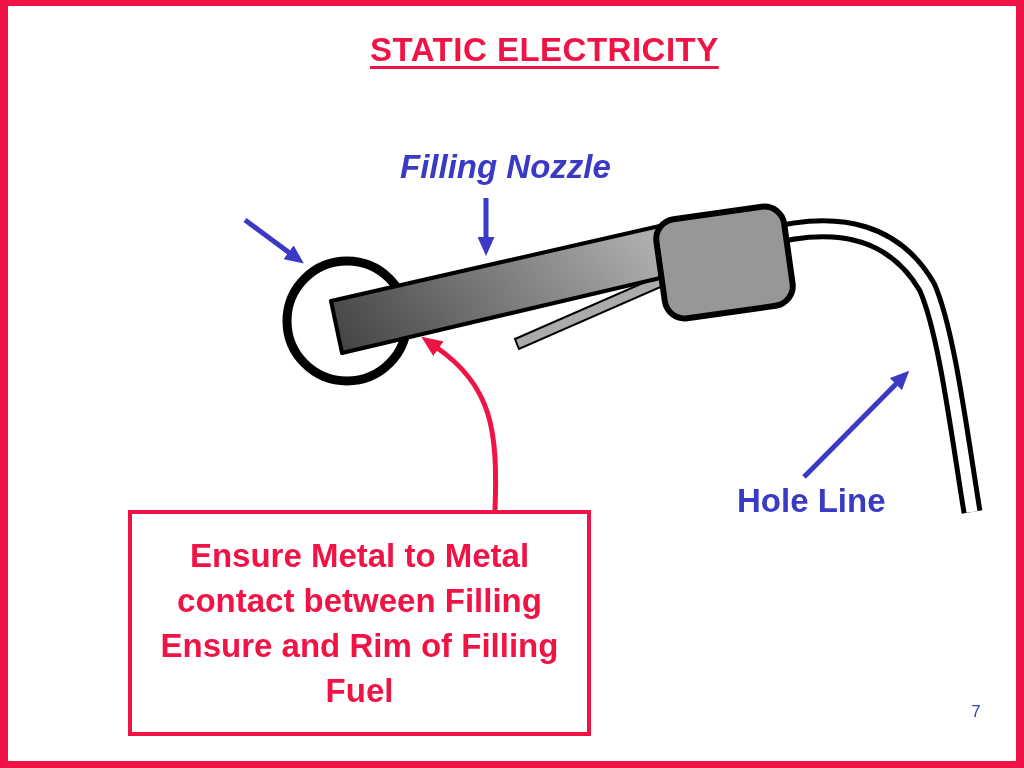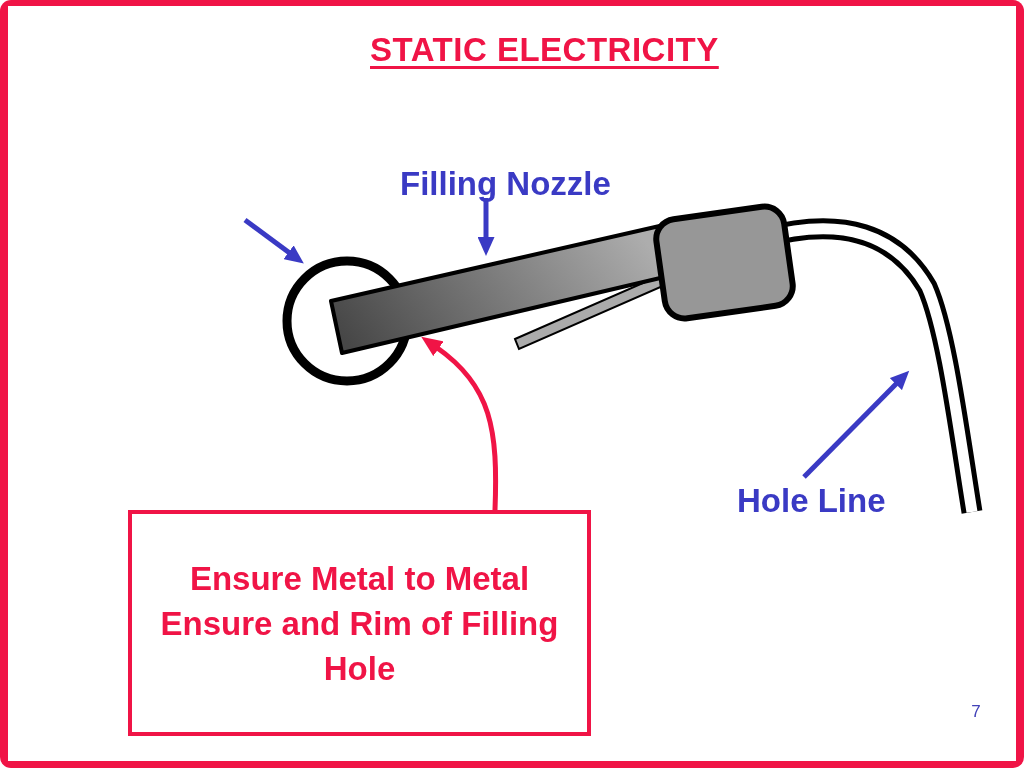--- a/index.html
+++ b/index.html
@@ -11,41 +11,40 @@
     --spout-dark:#474747;
     --spout-light:#ADADAD;
     --ink:#000000;
     --paper:#FFFFFF;
   }
   html,body{margin:0;padding:0;}
   .stage{
     position:relative;width:1024px;height:768px;overflow:hidden;
     background:var(--accent-red);
     font-family:"Liberation Sans", sans-serif;
-    border-radius:11px;
   }
   .slide{
     position:absolute;left:8px;top:6px;right:8px;bottom:7px;
     background:var(--paper);
   }
   .diagram{position:absolute;left:0;top:0;width:1024px;height:768px;}
 
   .title{
     position:absolute;left:370px;top:32px;margin:0;
     font-size:33px;font-weight:bold;line-height:1.1;letter-spacing:0.5px;
     color:var(--accent-red);
     text-decoration:underline;text-decoration-thickness:3px;text-underline-offset:5px;
     white-space:nowrap;
   }
   .label{
     position:absolute;font-size:33px;font-weight:bold;line-height:1.05;
     color:var(--label-blue);white-space:nowrap;
   }
   .lbl-hole{left:139px;top:181px;}
-  .lbl-nozzle{left:400px;top:167px;}
+  .lbl-nozzle{left:400px;top:150px;font-style:italic;}
   .lbl-fuel{left:737px;top:484px;}
 
   .callout{
     position:absolute;left:128px;top:510px;width:463px;height:226px;
     box-sizing:border-box;border:4px solid var(--accent-red);background:var(--paper);
     display:flex;flex-direction:column;justify-content:center;align-items:center;
   }
   .callout-line{
     font-size:33px;font-weight:bold;line-height:45px;
     color:var(--accent-red);white-space:nowrap;
@@ -107,18 +106,19 @@
     <path class="red-arrow" d="M495 510 C498 430 492 386 436 347" marker-end="url(#headRed)"></path>
   </svg>
 
   <h1 class="title">STATIC ELECTRICITY</h1>
 
   <div class="label lbl-nozzle">Filling Nozzle</div>
   <div class="label lbl-fuel">Hole Line</div>
 
   <div class="callout">
     <div class="callout-line">Ensure Metal to Metal</div>
+    <div class="callout-line">contact between Filling</div>
     <div class="callout-line">Ensure and Rim of Filling</div>
-    <div class="callout-line">Hole</div>
+    <div class="callout-line">Fuel</div>
   </div>
 
   <div class="pagenum">7</div>
 </div>
 
 </body></html>

